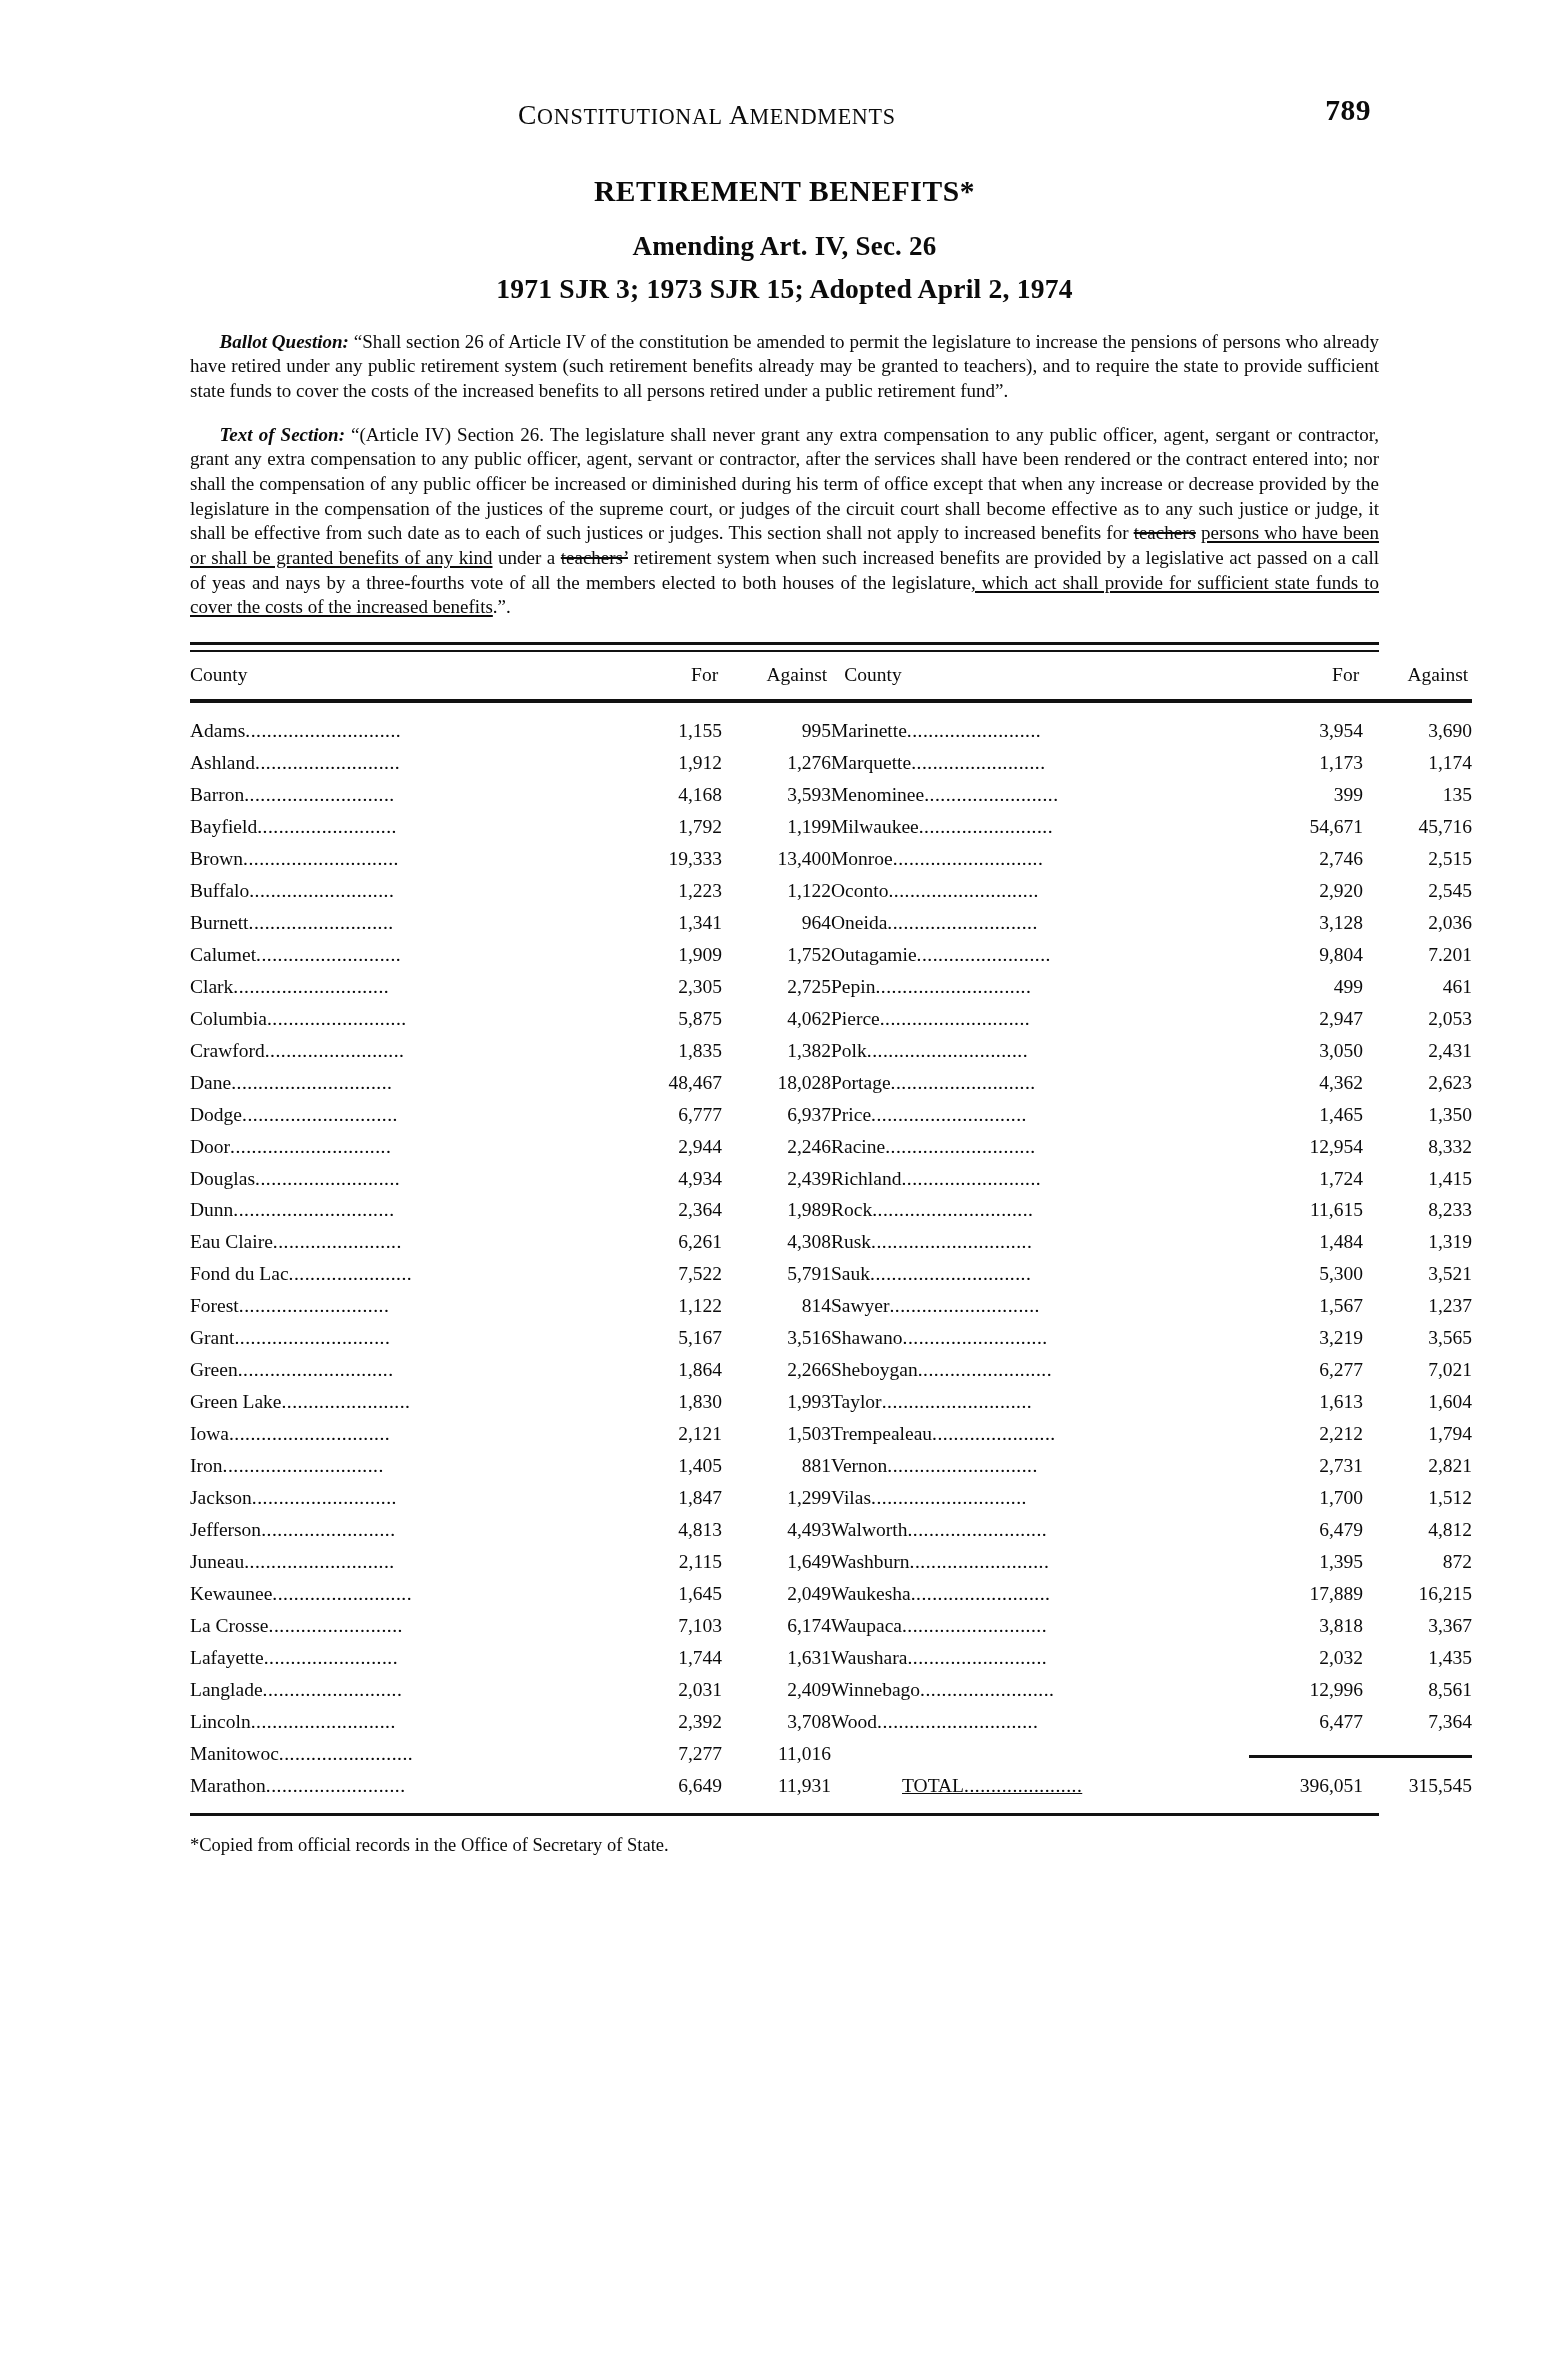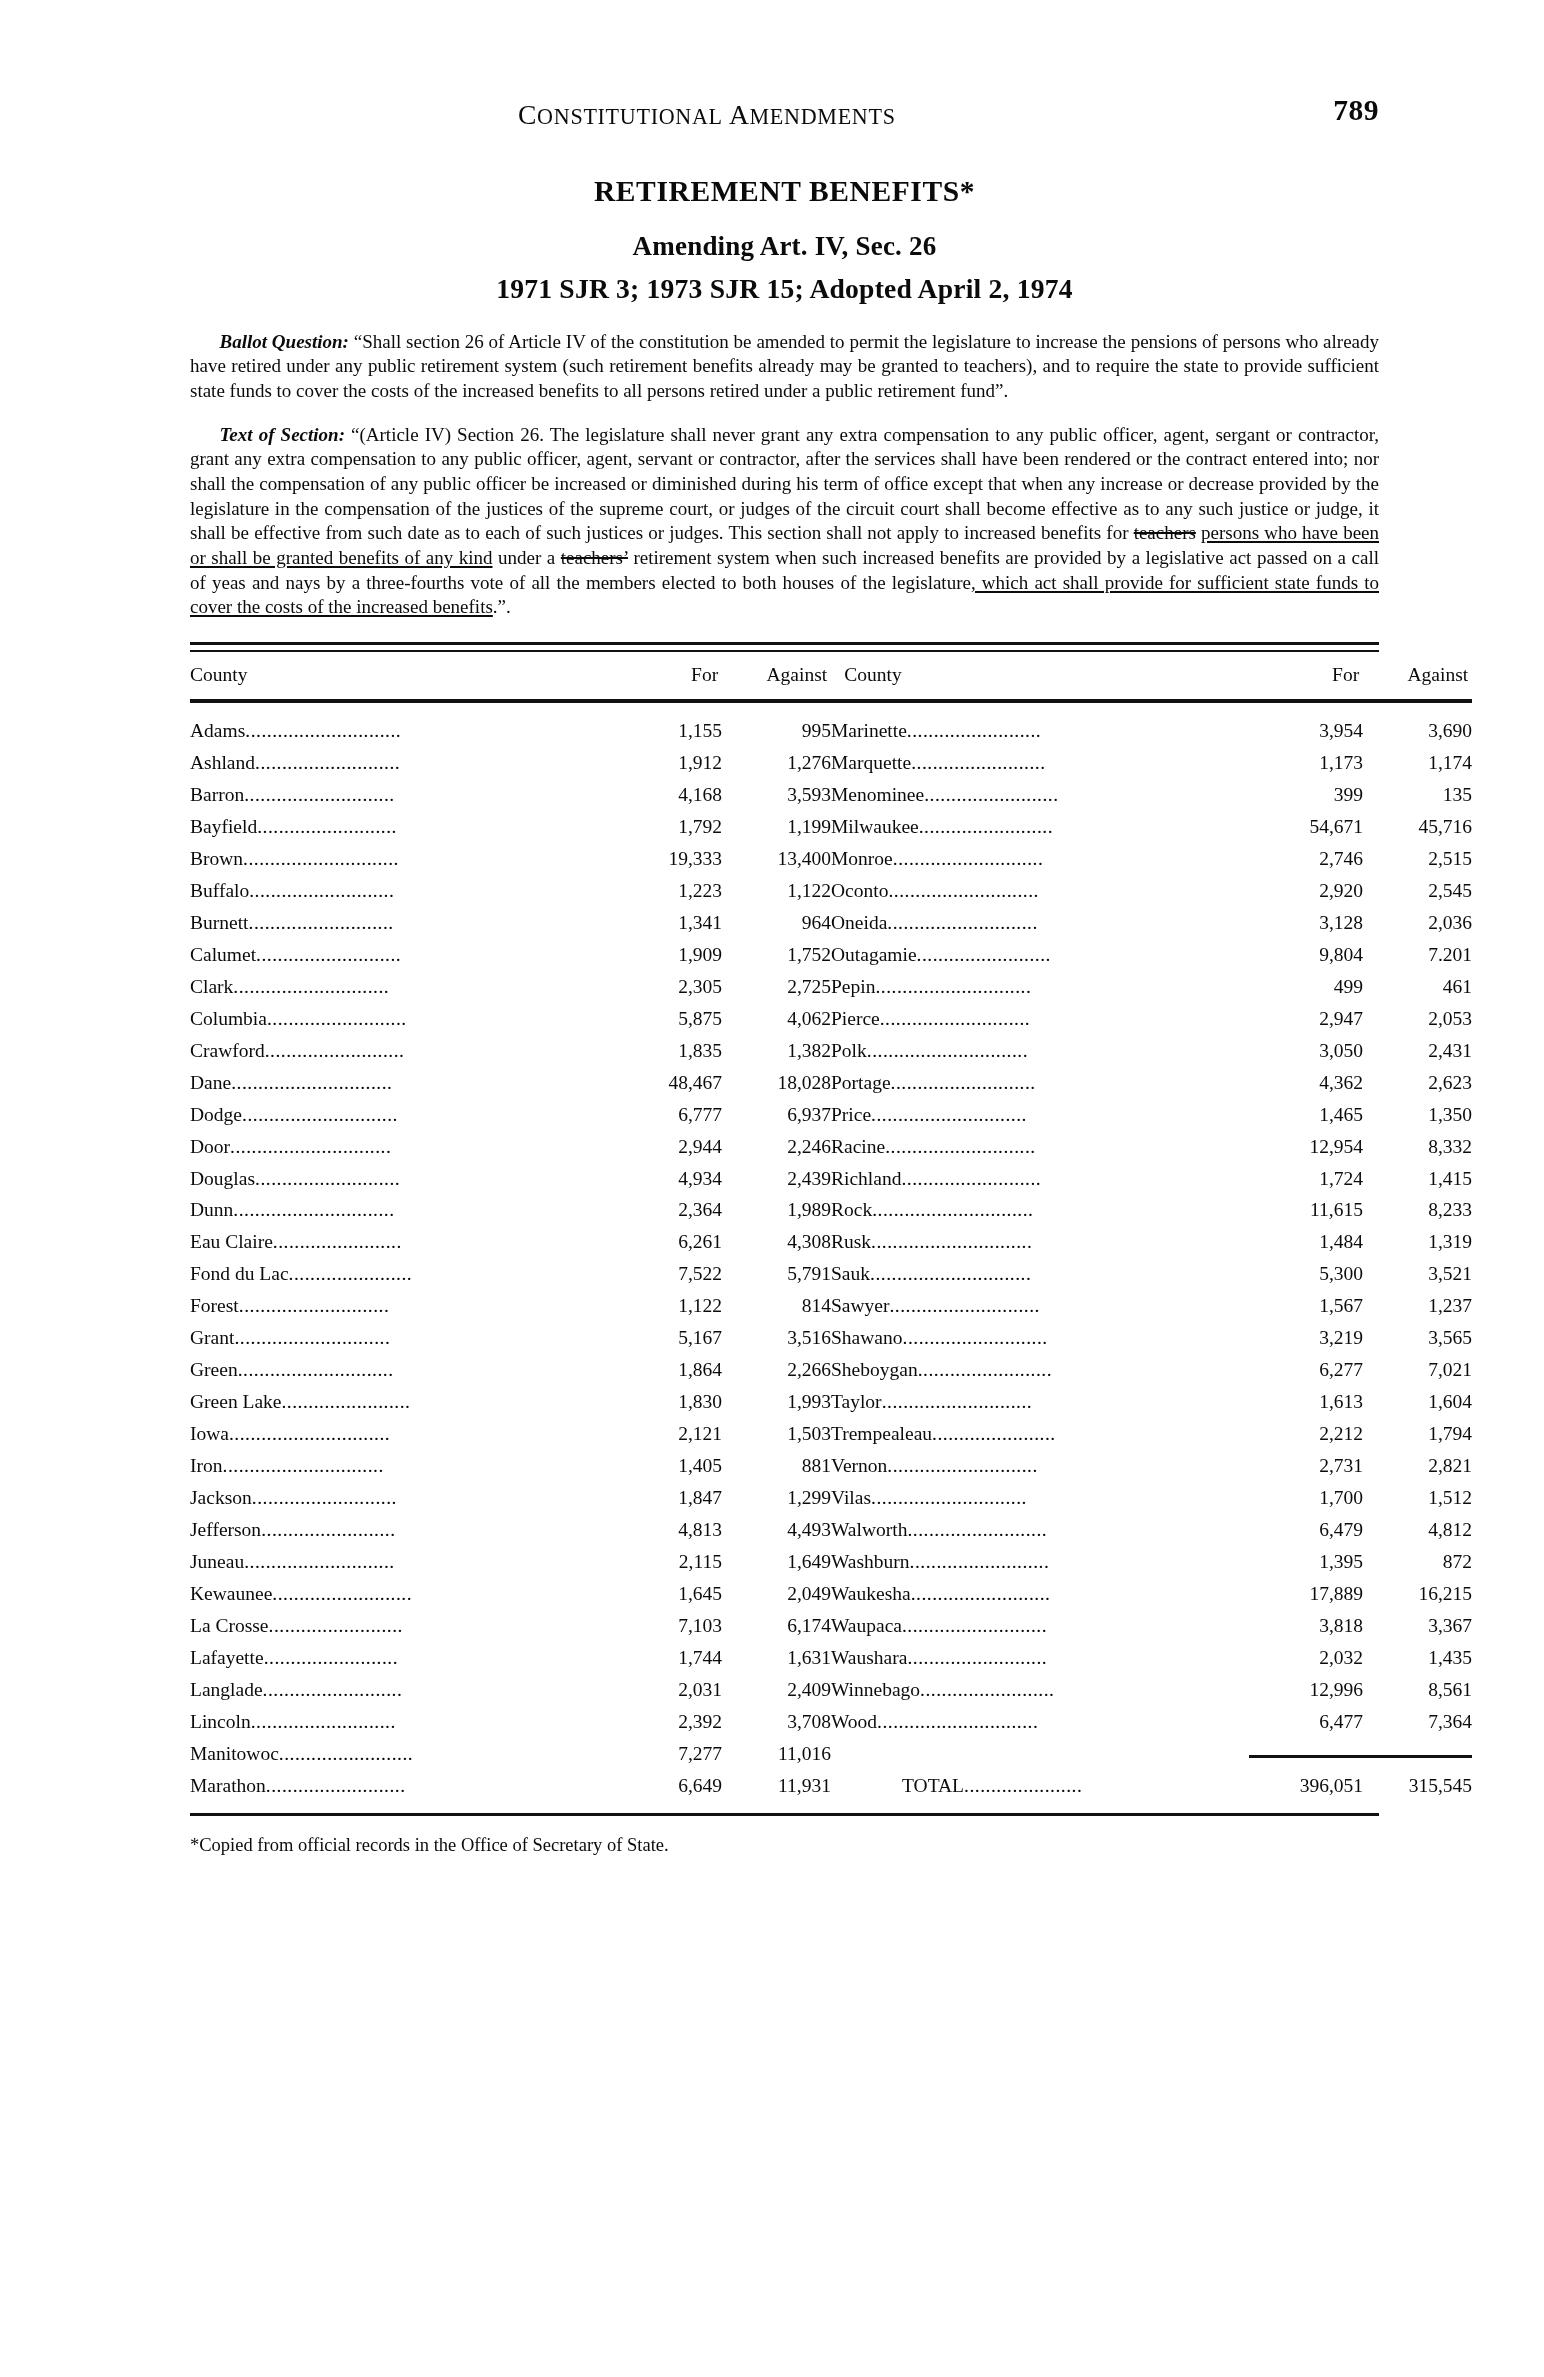--- a/index.html
+++ b/index.html
@@ -38,21 +38,21 @@
     position: absolute;
     left: 328px;
     top: 13.3px;
     font-size: 27.6px;
     font-weight: normal;
     letter-spacing: 0.7px;
     white-space: nowrap;
   }
   .page-number {
     position: absolute;
-    right: 0px;
+    right: 8px;
     top: 7.6px;
     font-size: 29.5px;
     font-weight: bold;
     letter-spacing: 0.5px;
   }
 
   
   h1.doc-title {
     margin: 0;
     padding-top: 32px;
@@ -498,21 +498,21 @@
               <td class="num">11,016</td>
               <td>&nbsp;</td>
               <td colspan="2" style="padding: 0px;">
                 <div class="total-bar"></div>
               </td>
             </tr>
             <tr>
               <td class="county"><span class="cname">Marathon</span><span class="leader">..........................</span></td>
               <td class="num">6,649</td>
               <td class="num">11,931</td>
-              <td class="county county2" style="padding-left: 71px;"><span>TOTAL</span><span class="leader">......................</span></td>
+              <td class="county county2" style="padding-left: 71px; text-decoration: underline;"><span>TOTAL</span><span class="leader">......................</span></td>
               <td class="num">396,051</td>
               <td class="num">315,545</td>
             </tr>
           </tbody>
       </table>
 
       <div class="bottom-rule"></div>
     </div>
 
     <p class="footnote">*Copied from official records in the Office of Secretary of State.</p>

